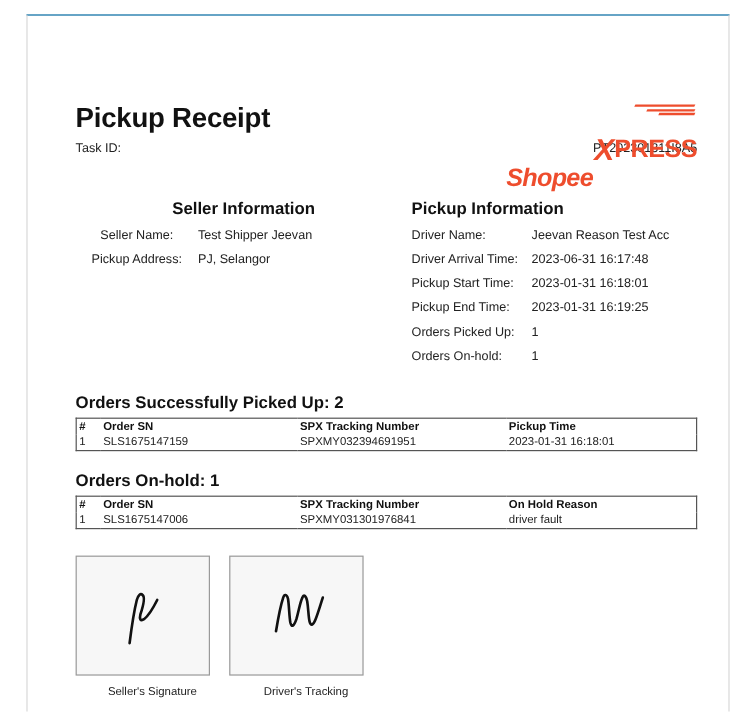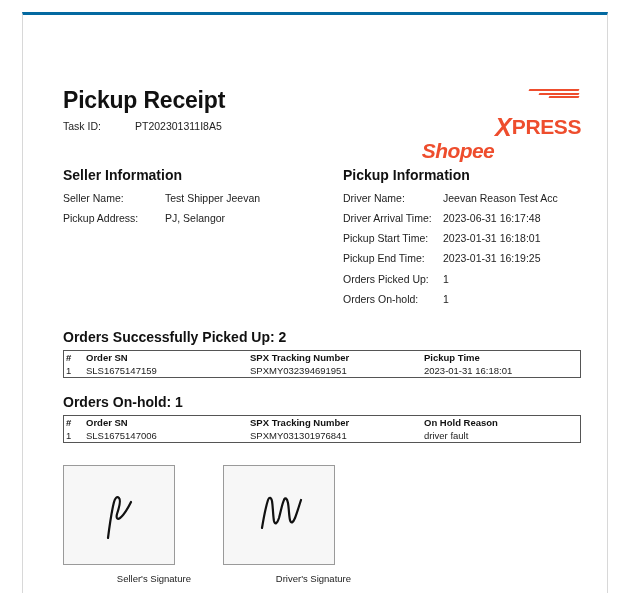--- a/index.html
+++ b/index.html
@@ -16,21 +16,21 @@
   }
   .page-frame {
     position: absolute;
     left: 22px;
     top: 12px;
     width: 586px;
     height: 581px;
     background: #ffffff;
     border-left: 1px solid #d8d8d8;
     border-right: 1px solid #d8d8d8;
-    border-top: 3px solid #0369a1;
+    border-top: 1px solid #0369a1;
     box-sizing: border-box;
   }
   .doc {
     position: absolute;
     left: 40px;
     top: 72px;
     width: 518px;
   }
   .header-row {
     position: relative;
@@ -41,20 +41,21 @@
     font-weight: bold;
     letter-spacing: -0.2px;
     margin: 0;
     color: #111;
   }
   .task-row {
     margin-top: 6px;
     font-size: 10.5px;
     color: #222;
     display: flex;
+    justify-content: space-between;
   }
   .task-label { width: 72px; }
   .task-value { }
   .logo {
     position: absolute;
     right: 0;
     top: 4px;
     display: flex;
     align-items: center;
     font-weight: bold;
@@ -93,21 +94,21 @@
     transform: skewX(-25deg);
   }
   .logo-speed i:nth-child(1){ width: 50px; }
   .logo-speed i:nth-child(2){ width: 40px; margin-left: 10px; }
   .logo-speed i:nth-child(3){ width: 30px; margin-left: 20px; }
 
   .two-col {
     display: flex;
     margin-top: 20px;
   }
-  .col-left { width: 280px; }
+  .col-left { width: 280px; text-align: center; }
   .col-right { width: 238px; }
   .section-head {
     font-size: 14px;
     font-weight: bold;
     margin: 0 0 9px 0;
     color: #111;
   }
   .field {
     display: flex;
     font-size: 10.5px;
@@ -147,22 +148,21 @@
   .c-sn { width: 160px; }
   .c-trk { width: 170px; }
   .c-last { }
 
   .sig-row {
     display: flex;
     margin-top: 22px;
   }
   .sig-block {
     width: 128px;
-    margin-right: 32px;
-    text-align: right;
+    text-align: center;
   }
   .sig-box {
     width: 112px;
     height: 100px;
     border: 1px solid #9a9a9a;
     background: #f7f7f7;
     box-sizing: border-box;
     position: relative;
   }
   .sig-caption {
@@ -291,18 +291,18 @@
         </div>
         <div class="sig-caption">Seller's Signature</div>
       </div>
 
       <div class="sig-block">
         <div class="sig-box">
           <svg class="ink" width="112" height="100" viewBox="0 0 112 100">
             <path d="M38 62 C40 50, 42 40, 44 34 C45 31, 47 31, 48 35 C49 41, 49 50, 50 55 C51 59, 53 58, 55 52 C57 45, 58 38, 60 34 C61 31, 63 32, 64 37 C65 43, 65 50, 66 54 C67 58, 69 57, 71 52 C73 47, 75 40, 77 34" stroke="#111" stroke-width="2.2" fill="none" stroke-linecap="round"></path>
           </svg>
         </div>
-        <div class="sig-caption">Driver's Signature</div>
+        <div class="sig-caption">Driver's Tracking</div>
       </div>
     </div>
 
   </div>
 </div>
 
 </body></html>

